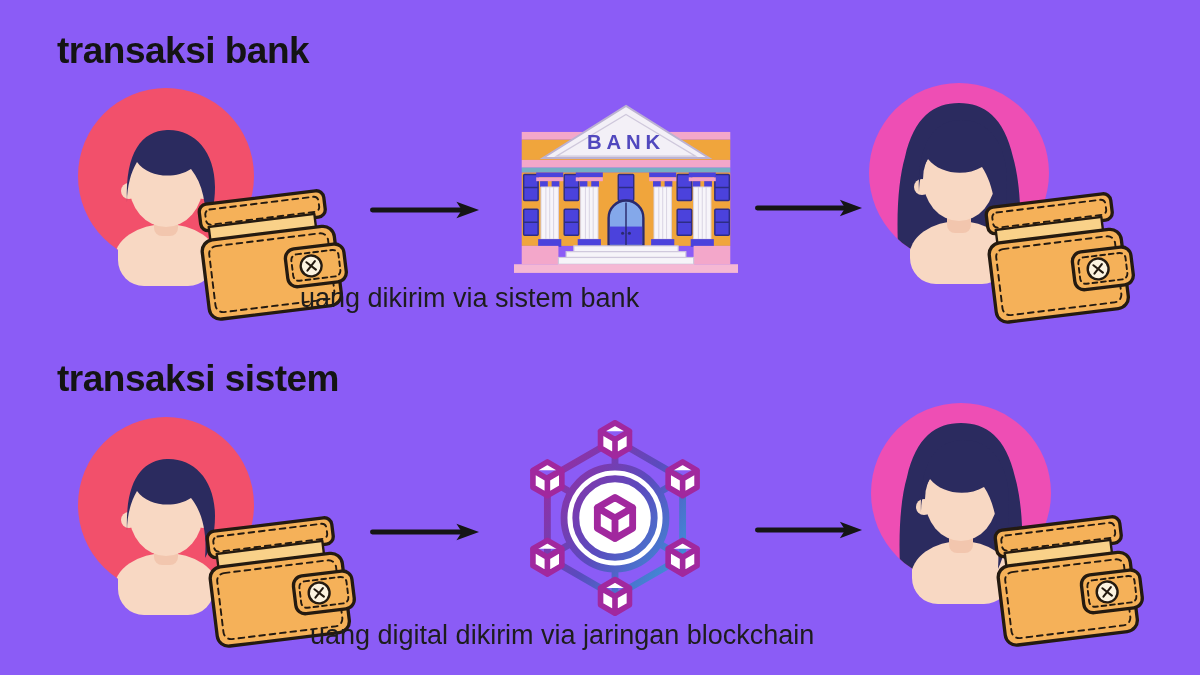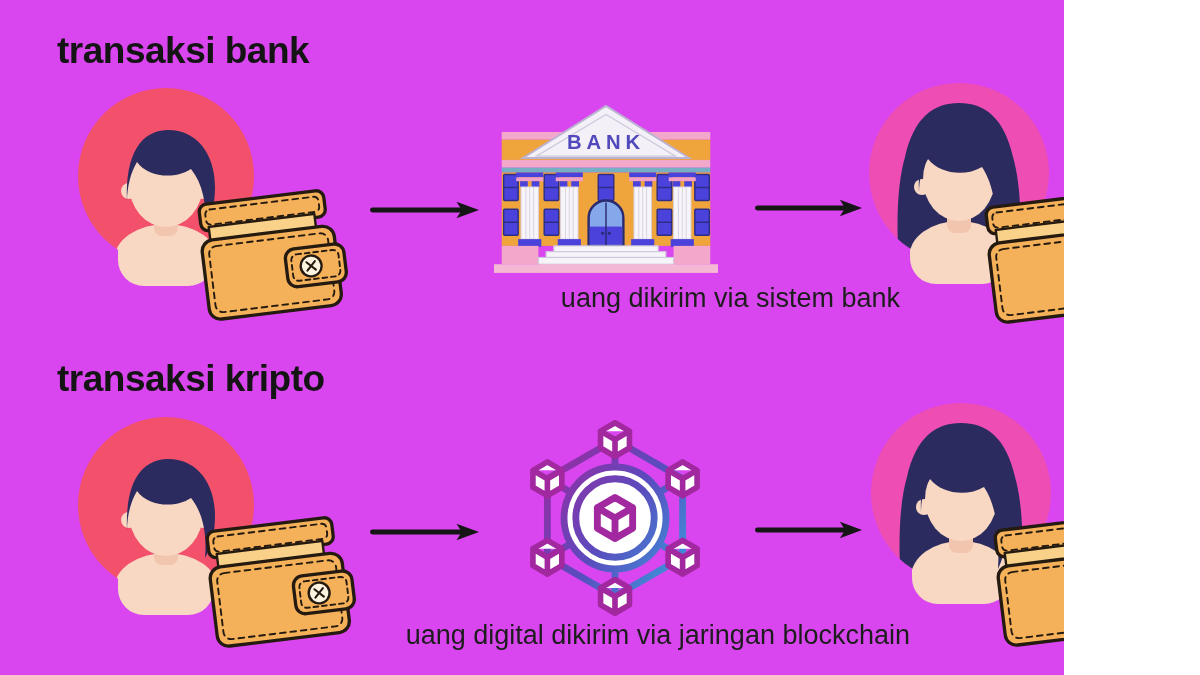--- a/index.html
+++ b/index.html
@@ -1,26 +1,26 @@
 <!DOCTYPE html>
 <html><head>
 <meta charset="utf-8">
 <style>
   html,body{margin:0;padding:0;background:#ffffff;}
   #canvas{
-    position:relative;width:1064px;height:675px;background:#d946ef;
+    position:relative;width:1200px;height:675px;background:#8b5cf6;
     overflow:hidden;font-family:"Liberation Sans","DejaVu Sans",sans-serif;
   }
   .abs{position:absolute;}
   .section-title{
     position:absolute;left:57px;margin:0;
     font-size:37px;font-weight:700;color:#141414;letter-spacing:-0.5px;
   }
   .caption{
-    position:absolute;text-align:right;
+    position:absolute;text-align:left;
     font-size:27px;font-weight:400;color:#1d1d1d;
   }
   .wallet{position:absolute;transform:rotate(-7deg);}
   svg{display:block;}
 </style>
 </head>
 <body>
 
 <div id="canvas">
 
@@ -102,21 +102,21 @@
           <use href="#wallet"></use>
         </svg>
     </div>
 
     <div class="abs" style="left:370px;top:201px">
       <svg width="110" height="18" viewBox="0 0 112 18">
           <use href="#arrow"></use>
         </svg>
     </div>
 
-    <div class="abs" style="left:494px;top:98px">
+    <div class="abs" style="left:514px;top:98px">
       <svg width="224" height="177" viewBox="0 0 232 183">
         <rect x="8" y="35" width="216" height="8" fill="#f3a7ca"></rect>
         <rect x="8" y="43" width="216" height="21" fill="#f0a53c"></rect>
         <rect x="8" y="64" width="216" height="8" fill="#f3a7ca"></rect>
         <rect x="8" y="72" width="216" height="5" fill="#76afc4"></rect>
         <rect x="8" y="77" width="216" height="76" fill="#f0a53c"></rect>
 
         <path d="M116,8 L202,62 L30,62 Z" fill="#f3f0f7" stroke="#bcb2d2" stroke-width="2"></path>
         <path d="M116,17 L188,60 L44,60 Z" fill="none" stroke="#cfc8dc" stroke-width="1.3"></path>
         <text x="116" y="53" text-anchor="middle" font-size="21" font-weight="600" letter-spacing="5" fill="#5148be" font-family="Liberation Sans, DejaVu Sans, sans-serif">BANK</text>
@@ -207,21 +207,21 @@
         </svg>
     </div>
     <div class="wallet" style="left:984px;top:188px">
       <svg width="152" height="133" viewBox="0 0 160 140">
           <use href="#wallet"></use>
         </svg>
     </div>
   </section>
 
   <section>
-    <h1 class="section-title" style="top:358px">transaksi kripto</h1>
+    <h1 class="section-title" style="top:358px">transaksi sistem</h1>
 
     <div class="abs" style="left:76px;top:417px">
       <svg width="180" height="200" viewBox="0 0 180 200">
           <use href="#man-avatar"></use>
         </svg>
     </div>
     <div class="wallet" style="left:205px;top:512px">
       <svg width="152" height="133" viewBox="0 0 160 140">
           <use href="#wallet"></use>
         </svg>

